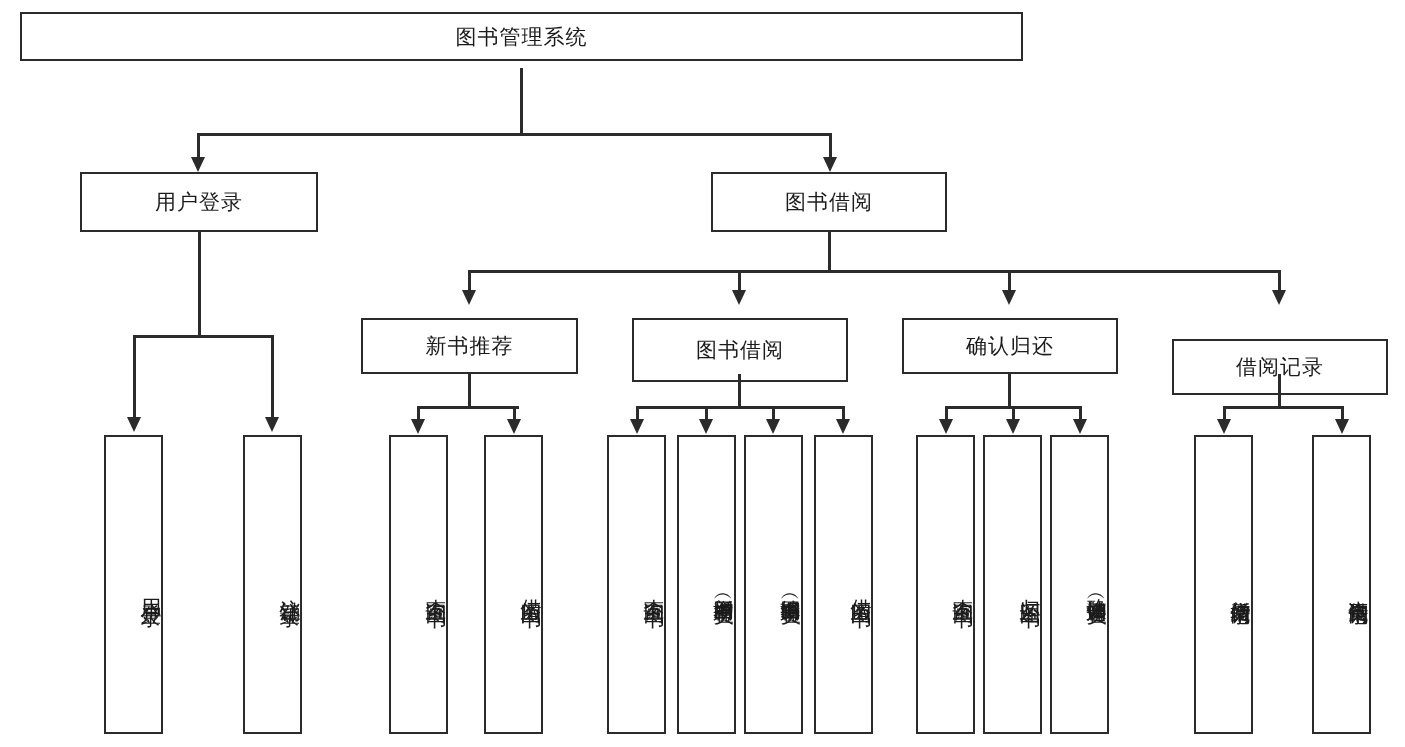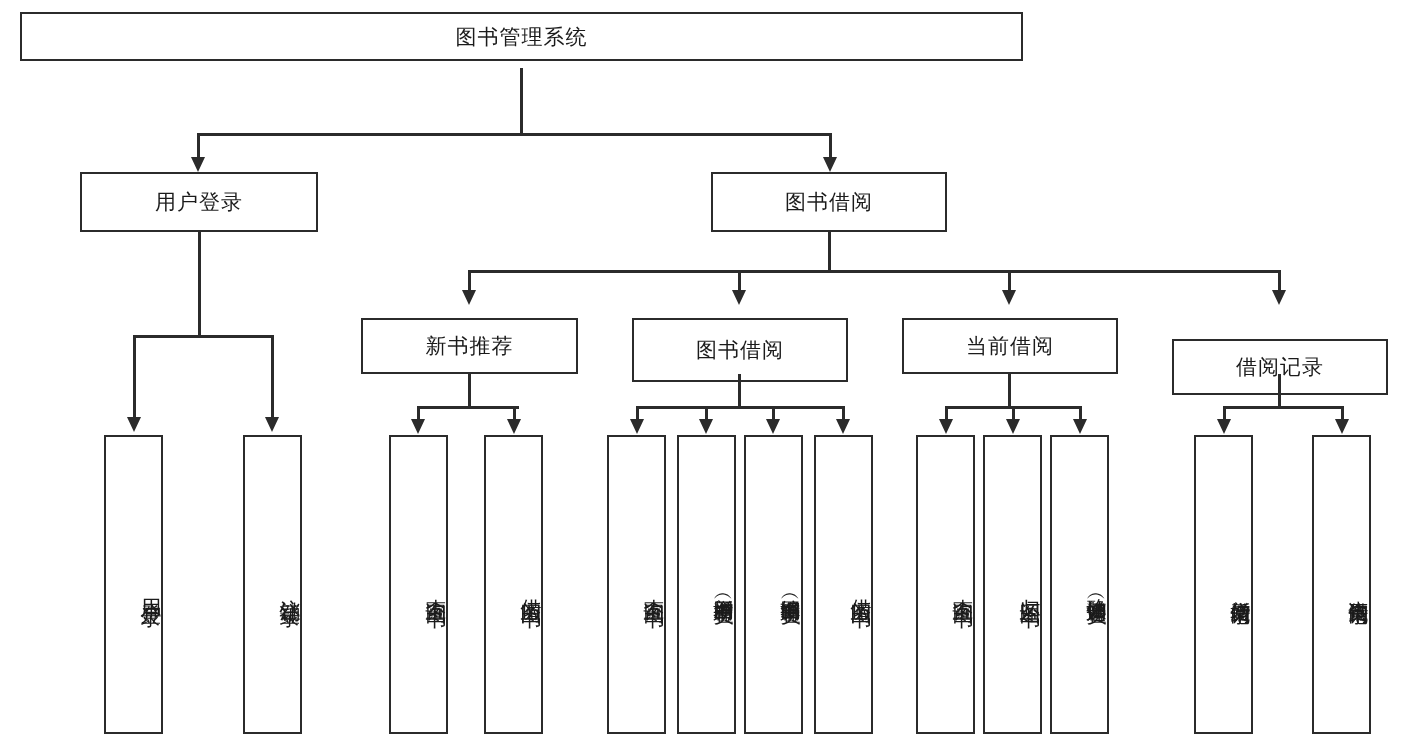--- a/index.html
+++ b/index.html
@@ -98,21 +98,21 @@
   <div class="conn v" style="left:738px;  top:270px; height:22px;"></div>
   <div class="conn v" style="left:1008px; top:270px; height:22px;"></div>
   <div class="conn v" style="left:1278px; top:270px; height:22px;"></div>
   <div class="arrow" style="left:462px;  top:290px;"></div>
   <div class="arrow" style="left:732px;  top:290px;"></div>
   <div class="arrow" style="left:1002px; top:290px;"></div>
   <div class="arrow" style="left:1272px; top:290px;"></div>
 
   <div class="node horiz" id="l3-0" style="left: 361px; top: 318px; width: 217px; height: 56px;">新书推荐</div>
   <div class="node horiz" id="l3-1" style="left: 632px; top: 318px; width: 216px; height: 64px;">图书借阅</div>
-  <div class="node horiz" id="l3-2" style="left: 902px; top: 318px; width: 216px; height: 56px;">当前借阅</div>
+  <div class="node horiz" id="l3-2" style="left: 902px; top: 318px; width: 216px; height: 56px;">确认归还</div>
   <div class="node horiz" id="l3-3" style="left: 1172px; top: 318px; width: 216px; height: 56px; margin-top: 21px;">借阅记录</div>
 
   <div class="conn v" style="left:468px; top:374px; height:34px;"></div>
   <div class="conn h" style="left:417px; top:406px; width:102px;"></div>
   <div class="conn v" style="left:417px; top:406px; height:15px;"></div>
   <div class="conn v" style="left:513px; top:406px; height:15px;"></div>
   <div class="arrow" style="left:411px; top:419px;"></div>
   <div class="arrow" style="left:507px; top:419px;"></div>
 
   <div class="conn v" style="left:738px; top:374px; height:34px;"></div>

